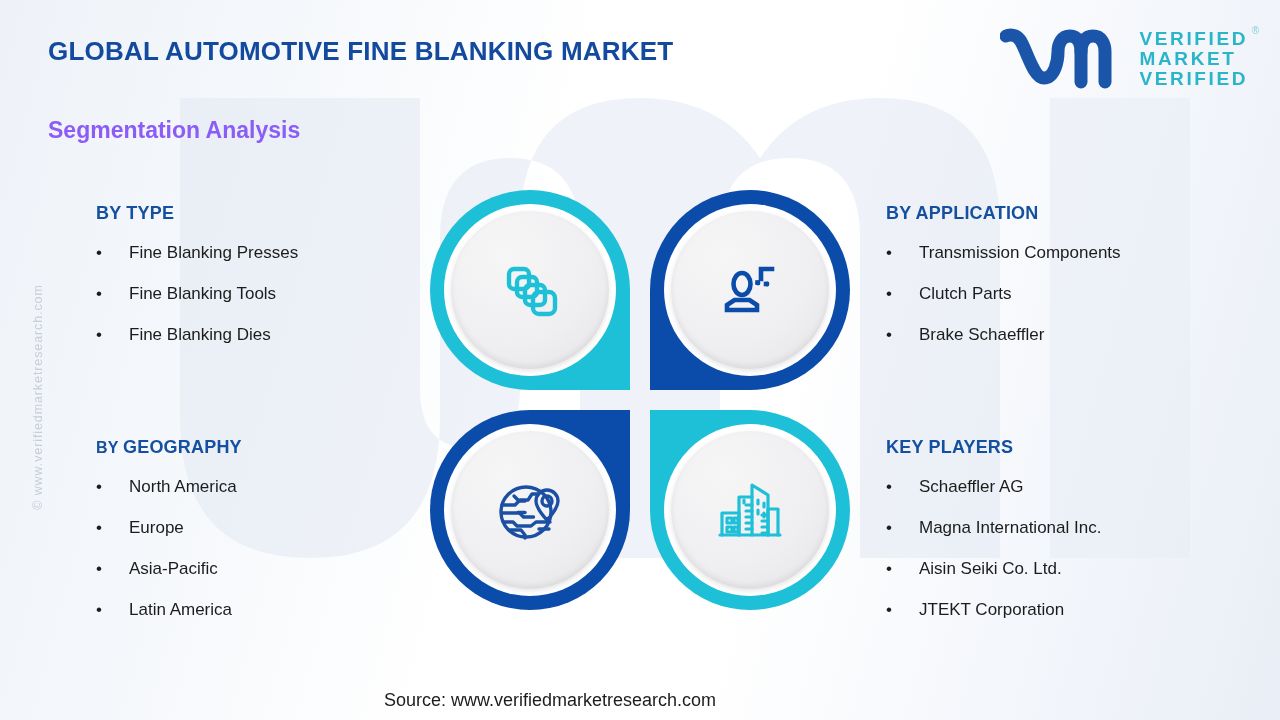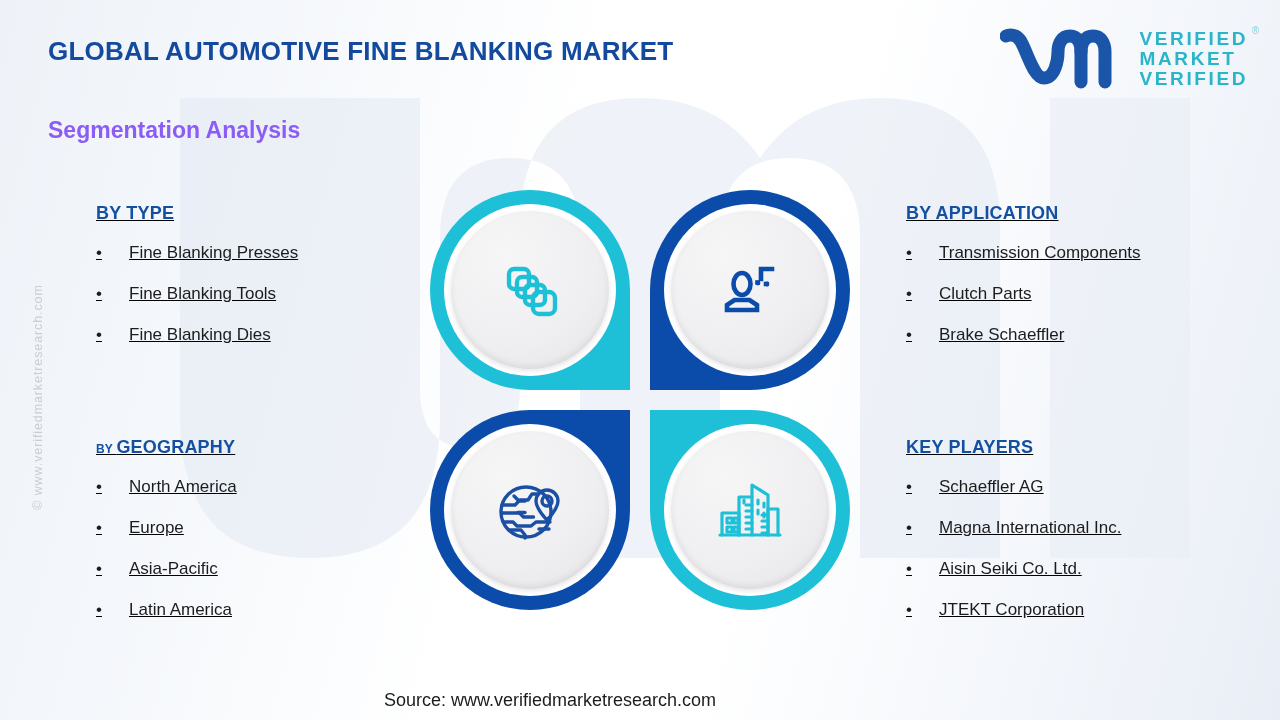--- a/index.html
+++ b/index.html
@@ -106,36 +106,35 @@
     letter-spacing: 0.9px;
     color: #c8cdd6;
     white-space: nowrap;
     text-align: center;
   }
 
   
   .seg {
     position: absolute;
     width: 330px;
-    text-decoration: underline;
   }
   .seg-left  { left: 96px; }
-  .seg-right { left: 886px; margin-left: 20px; }
+  .seg-right { left: 886px; }
   .seg-top    { top: 203px; }
   .seg-bottom { top: 437px; }
 
   .seg-heading {
     font-size: 18px;
     font-weight: bold;
     color: #14509f;
     letter-spacing: 0.2px;
     margin-bottom: 19px;
     white-space: nowrap;
   }
-  .seg-heading .small { font-size: 12px; }
+  .seg-heading .small { font-size: 16px; }
 
   .seg-list { list-style: none; }
   .seg-item {
     display: flex;
     align-items: baseline;
     font-size: 17px;
     color: #1c1c1c;
     margin-bottom: 21px;
     white-space: nowrap;
   }

